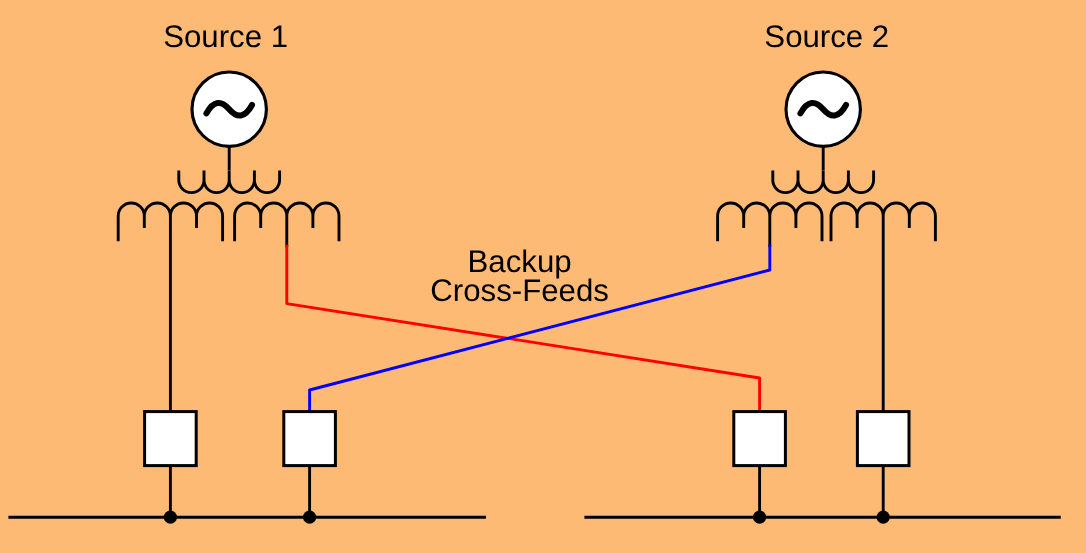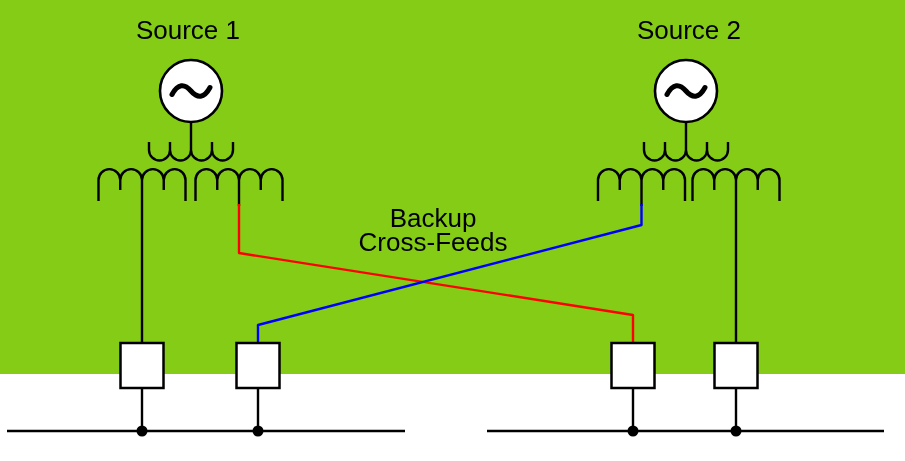--- a/index.html
+++ b/index.html
@@ -6,22 +6,22 @@
     margin: 0;
     padding: 0;
     background: #ffffff;
     width: 905px;
     height: 461px;
     overflow: hidden;
   }
   .stage {
     position: relative;
     width: 905px;
-    height: 374px;
-    background: #84cc16;
+    height: 461px;
+    background: #fdba74;
   }
   svg { display: block; }
   .wire {
     stroke: #000000;
     stroke-width: 2.4;
     fill: none;
   }
   .winding {
     stroke: #000000;
     stroke-width: 2.4;

